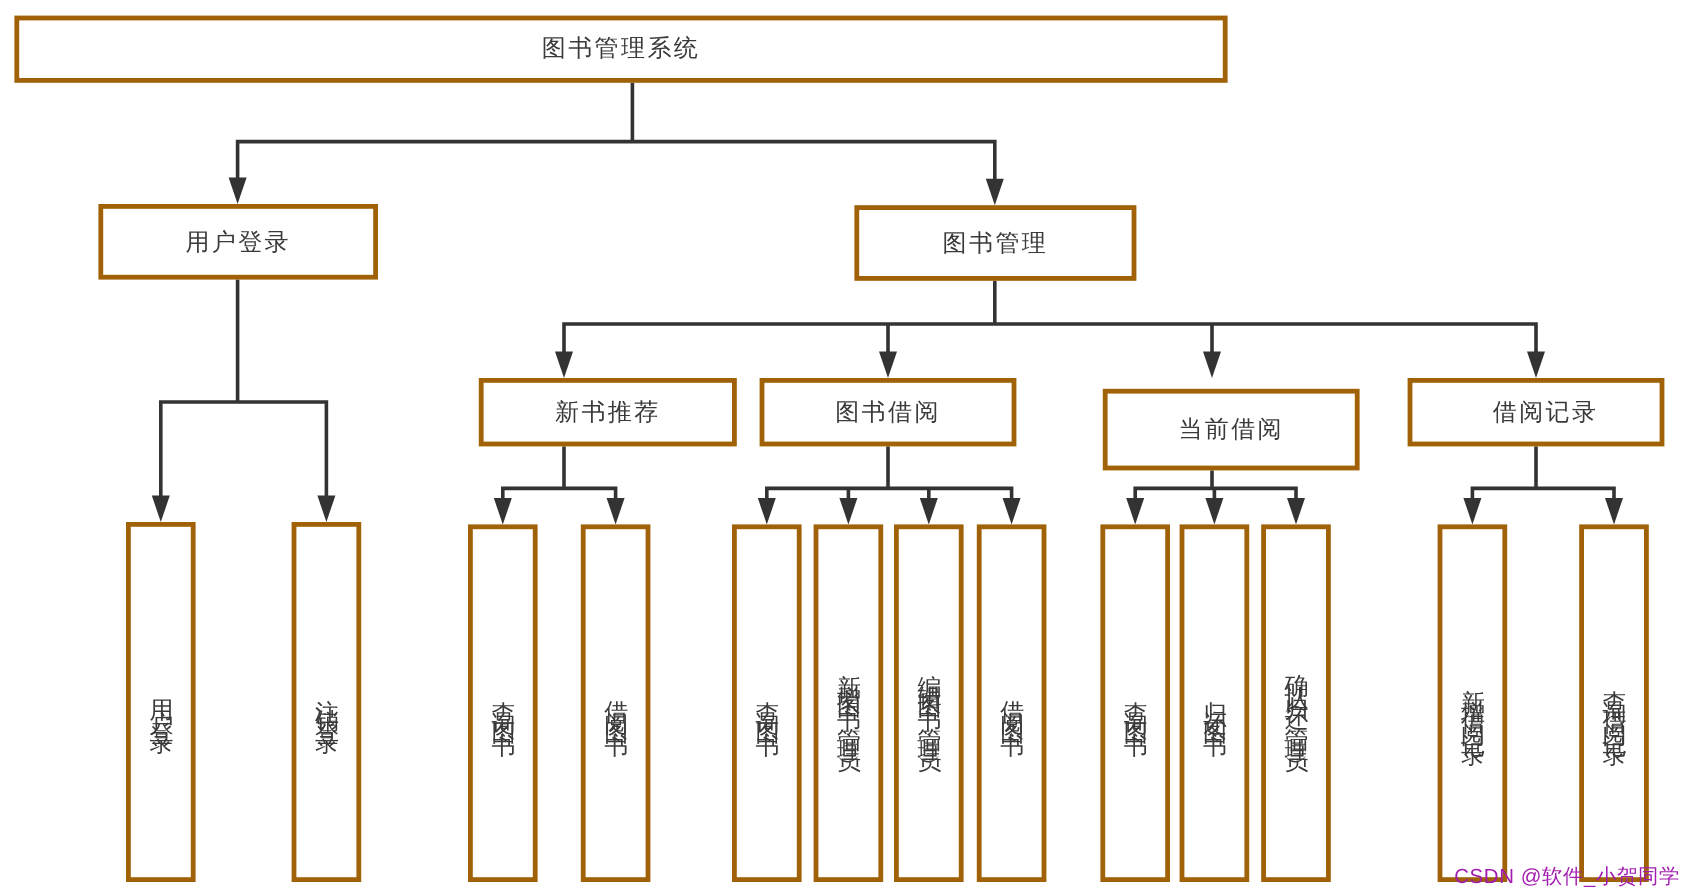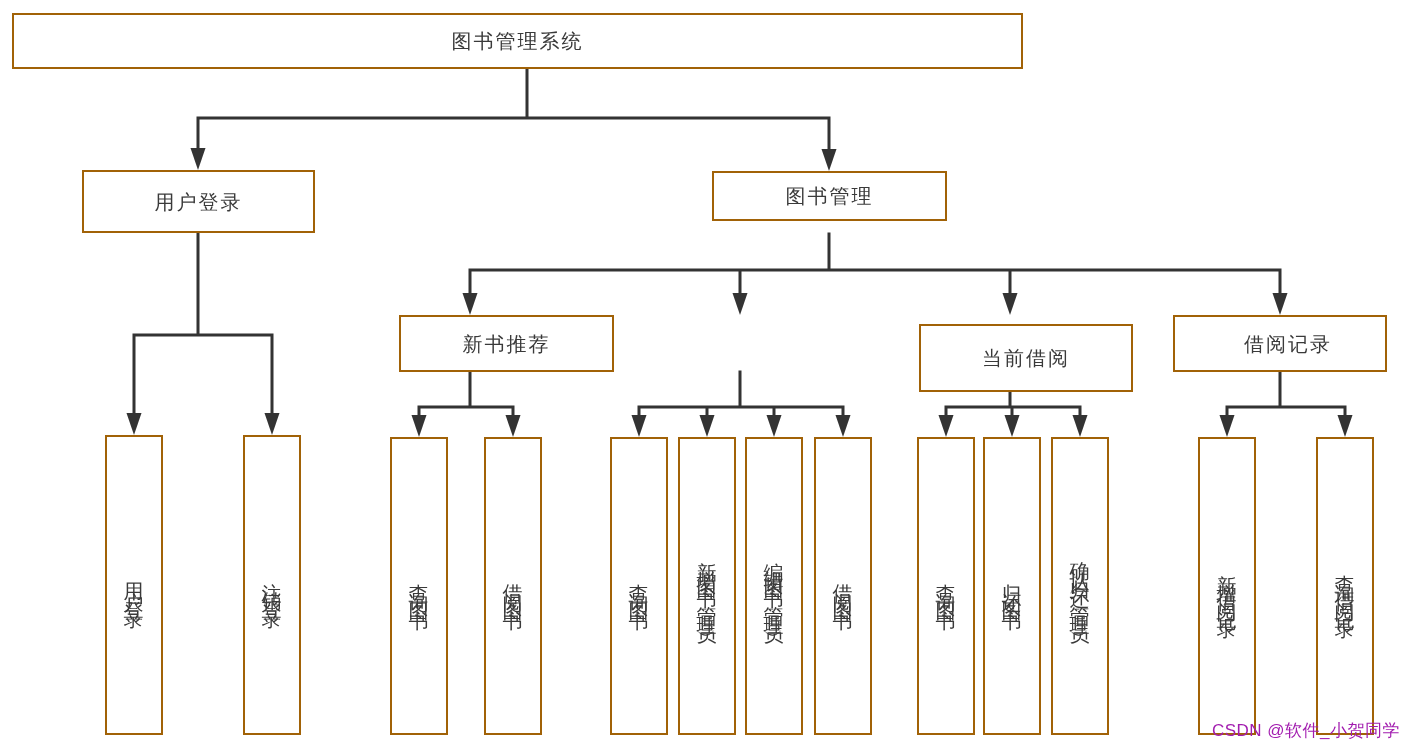--- a/index.html
+++ b/index.html
@@ -7,21 +7,21 @@
     position: relative;
     width: 1405px;
     height: 747px;
     background: #ffffff;
     font-family: "Liberation Sans", "DejaVu Sans", sans-serif;
     overflow: hidden;
   }
   .box {
     position: absolute;
     background: #ffffff;
-    border: 2px solid #a16207;
+    border: 4px solid #a16207;
     box-sizing: border-box;
     display: flex;
     align-items: center;
     justify-content: center;
     color: #3a3a3a;
   }
   .box.h span {
     font-size: 20px;
     letter-spacing: 2px;
     white-space: nowrap;
@@ -113,26 +113,29 @@
     </g>
   </svg>
 
   <div class="box h" style="left:12px; top:13px; width:1011px; height:56px;">
     <span>图书管理系统</span>
   </div>
 
   <div class="box h" style="left:82px; top:170px; width:233px; height:63px;">
     <span>用户登录</span>
   </div>
-  <div class="box h" style="left:712px; top:171px; width:235px; height:50px;">
+  <div class="box h" style="left:712px; top:171px; width:235px; height:63px;">
     <span>图书管理</span>
   </div>
 
   <div class="box h" style="left:363px; top:315px; width:215px; height:57px;margin-left:36px;">
     <span>新书推荐</span>
+  </div>
+  <div class="box h" style="left:633px; top:315px; width:214px; height:57px;">
+    <span>图书借阅</span>
   </div>
   <div class="box h" style="left:903px; top:324px; width:214px; height:68px;margin-left:16px;">
     <span>当前借阅</span>
   </div>
   <div class="box h" style="left:1173px; top:315px; width:214px; height:57px;padding-left:16px;">
     <span>借阅记录</span>
   </div>
 
   <div class="box v" style="left:105px; top:435px; width:58px; height:300px;">
     <span>用户登录</span>

